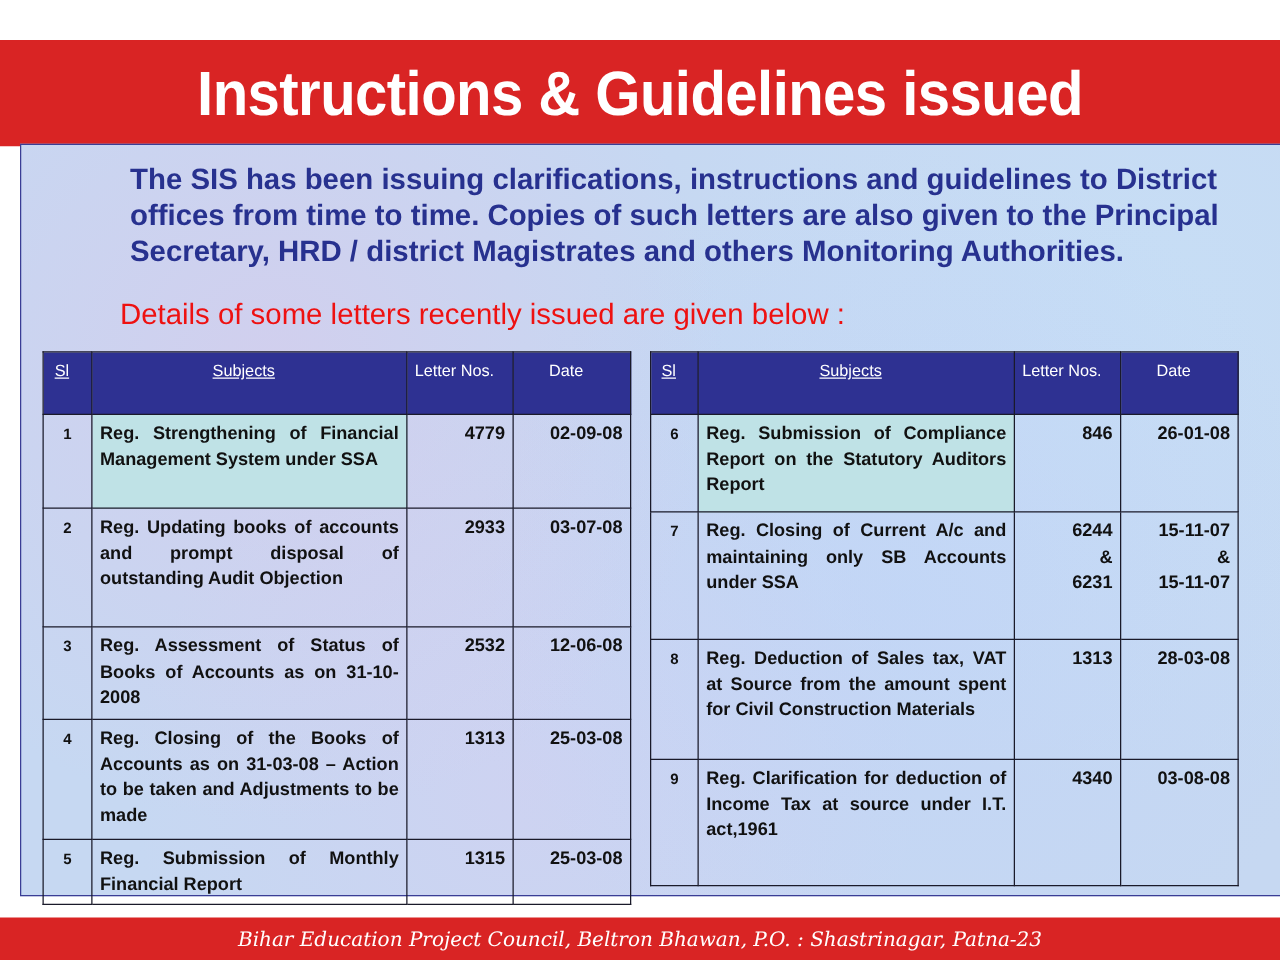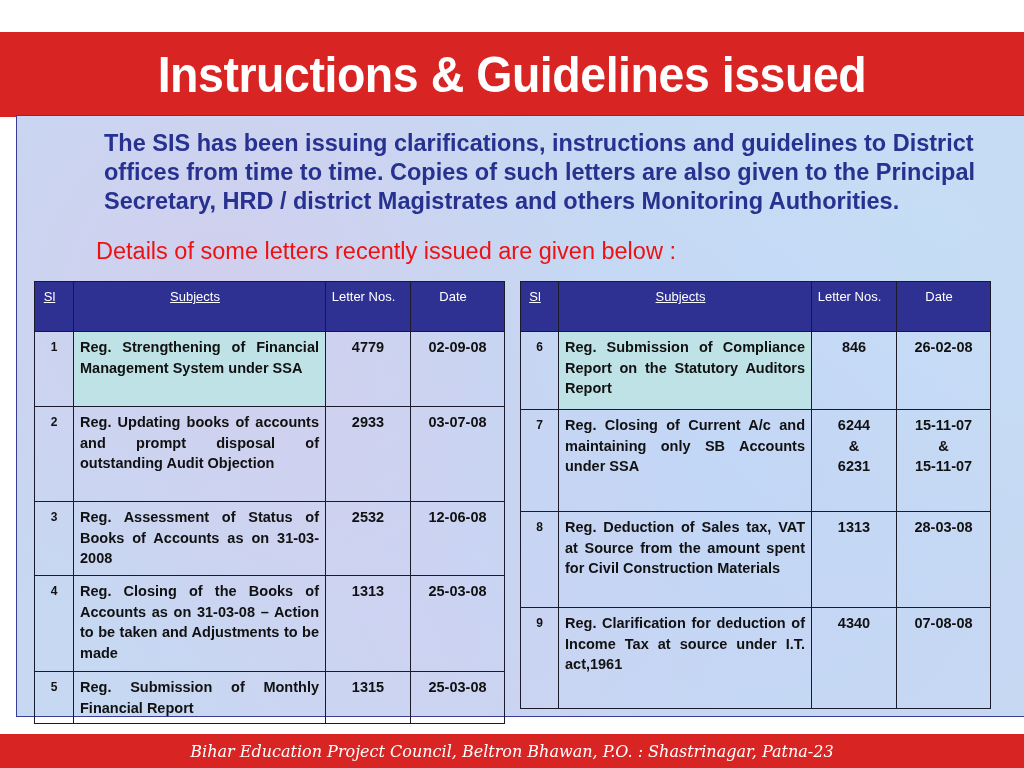--- a/index.html
+++ b/index.html
@@ -46,21 +46,21 @@
   }
   table.letters th {
     background: #2e3192; color: #ffffff; font-weight: normal; font-size: 13px;
     padding: 6px 13px 0 4px; height: 43px; text-align: center; line-height: 18px;
   }
   table.letters th.sl, table.letters th.subj { text-decoration: underline; }
   table.letters td { font-weight: bold; line-height: 20.5px; padding: 5px 6px; }
   td.sl-cell { font-size: 12px; text-align: center; padding-left: 2px; padding-right: 2px; }
   td.subj-cell { text-align: justify; padding-left: 10px; padding-right: 10px; margin-left: 40px; }
   td.subj-cell.hl { background: #bfe2e6; }
-  td.num-cell, td.date-cell { text-align: center; }
+  td.num-cell, td.date-cell { text-align: right; }
   #left-table { left: 34px; top: 281px; width: 470px; }
   #right-table { left: 520px; top: 281px; width: 470px; }
   .footer {
     position: absolute; left: 0; top: 734px; width: 1024px; height: 34px;
     background: #d92424;
     display: flex; align-items: center; justify-content: center;
   }
   .footer span {
     color: #ffffff; font-family: "DejaVu Serif", serif; font-style: italic;
     font-size: 16px;
@@ -101,21 +101,21 @@
       <td class="date-cell">02-09-08</td>
     </tr>
     <tr style="height:95px">
       <td class="sl-cell">2</td>
       <td class="subj-cell">Reg. Updating books of accounts and prompt disposal of outstanding Audit Objection</td>
       <td class="num-cell">2933</td>
       <td class="date-cell">03-07-08</td>
     </tr>
     <tr style="height:74px">
       <td class="sl-cell">3</td>
-      <td class="subj-cell">Reg. Assessment of Status of Books of Accounts as on 31-03-2008</td>
+      <td class="subj-cell">Reg. Assessment of Status of Books of Accounts as on 31-10-2008</td>
       <td class="num-cell">2532</td>
       <td class="date-cell">12-06-08</td>
     </tr>
     <tr style="height:96px">
       <td class="sl-cell">4</td>
       <td class="subj-cell">Reg. Closing of the Books of Accounts as on 31-03-08 – Action to be taken and Adjustments to be made</td>
       <td class="num-cell">1313</td>
       <td class="date-cell">25-03-08</td>
     </tr>
     <tr style="height:51px">
@@ -140,21 +140,21 @@
       <th class="subj">Subjects</th>
       <th>Letter Nos.</th>
       <th>Date</th>
     </tr>
   </thead>
   <tbody>
     <tr style="height:78px">
       <td class="sl-cell">6</td>
       <td class="subj-cell hl">Reg. Submission of Compliance Report on the Statutory Auditors Report</td>
       <td class="num-cell">846</td>
-      <td class="date-cell">26-02-08</td>
+      <td class="date-cell">26-01-08</td>
     </tr>
     <tr style="height:102px">
       <td class="sl-cell">7</td>
       <td class="subj-cell">Reg. Closing of Current A/c and maintaining only SB Accounts under SSA</td>
       <td class="num-cell" style="white-space:pre-line">6244
 &amp;
 6231</td>
       <td class="date-cell" style="white-space:pre-line">15-11-07
 &amp;
 15-11-07</td>
@@ -162,20 +162,20 @@
     <tr style="height:96px">
       <td class="sl-cell">8</td>
       <td class="subj-cell">Reg. Deduction of Sales tax, VAT at Source from the amount spent for Civil Construction Materials</td>
       <td class="num-cell">1313</td>
       <td class="date-cell">28-03-08</td>
     </tr>
     <tr style="height:101px">
       <td class="sl-cell">9</td>
       <td class="subj-cell">Reg. Clarification for deduction of Income Tax at source  under I.T. act,1961</td>
       <td class="num-cell">4340</td>
-      <td class="date-cell">07-08-08</td>
+      <td class="date-cell">03-08-08</td>
     </tr>
   </tbody>
 </table>
 
 <div class="footer">
   <span>Bihar Education Project Council, Beltron Bhawan, P.O. : Shastrinagar, Patna-23</span>
 </div>
 
 </body></html>

